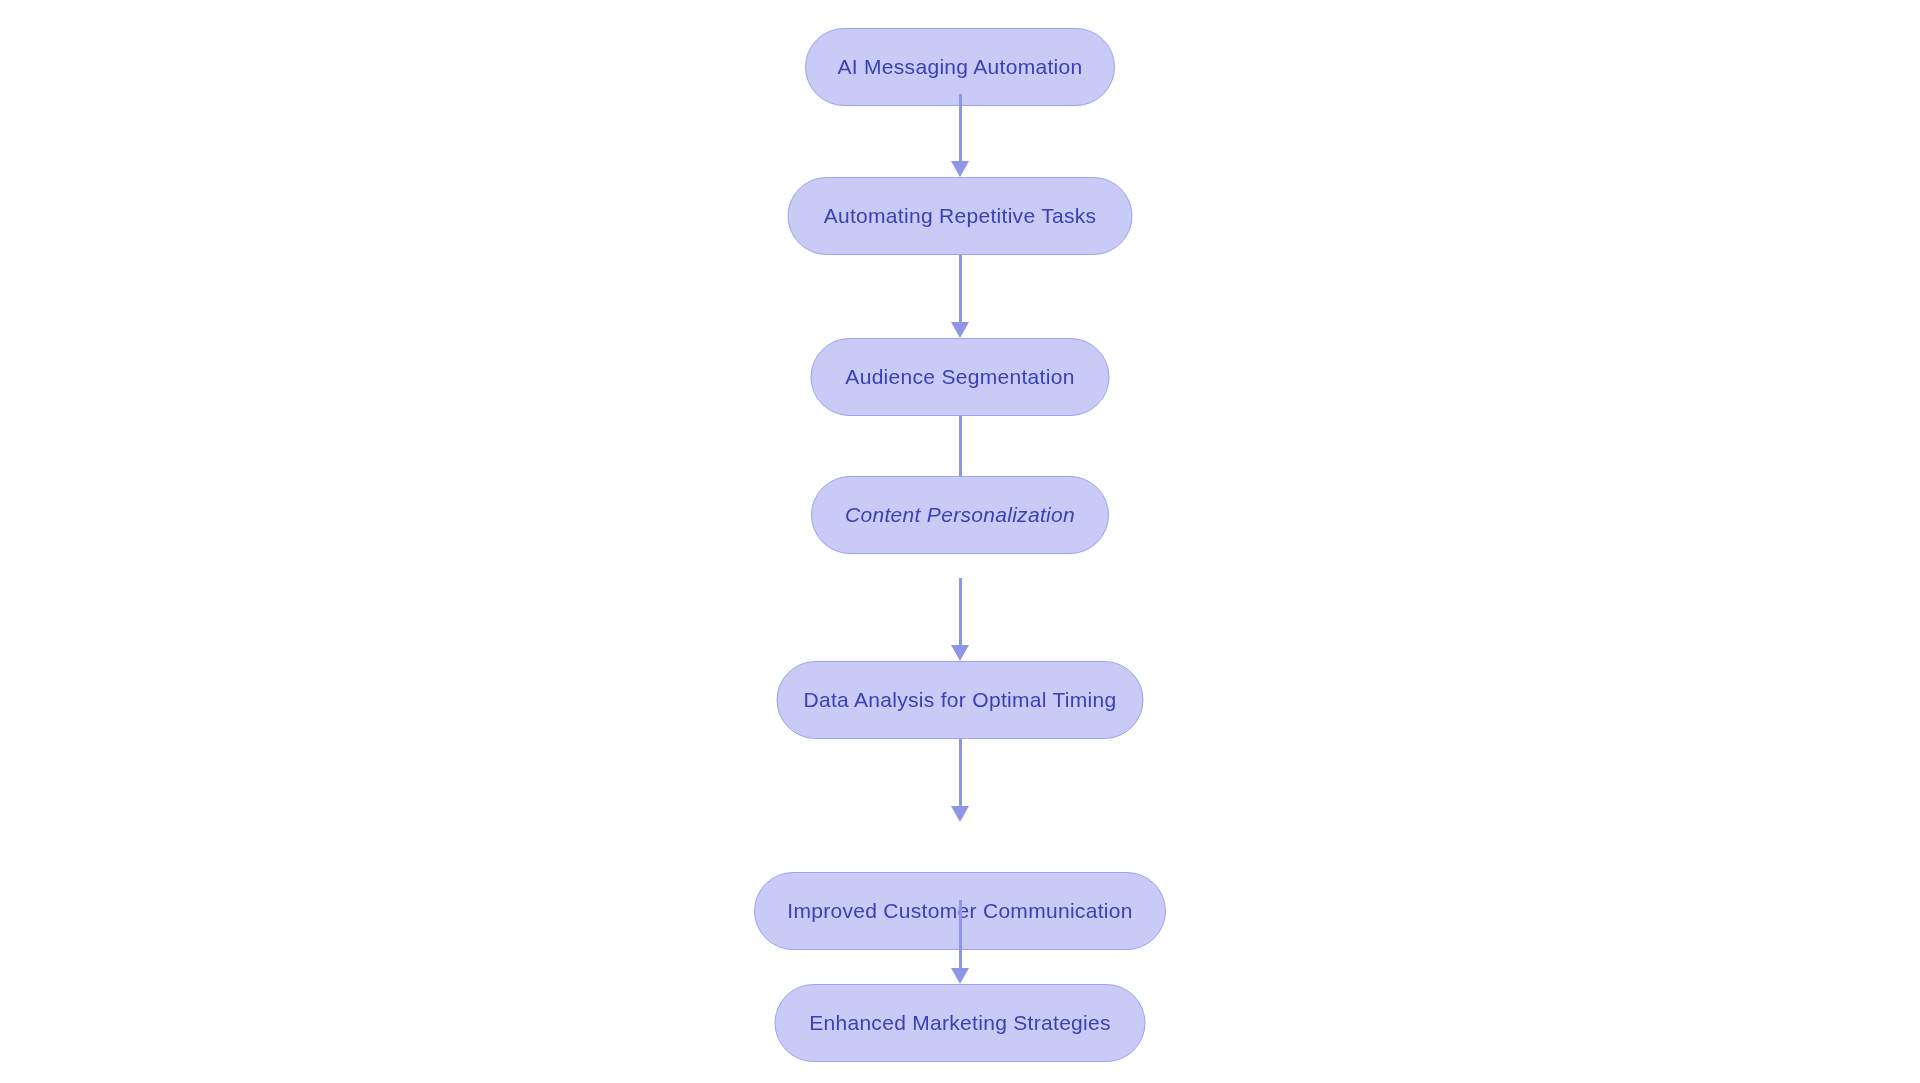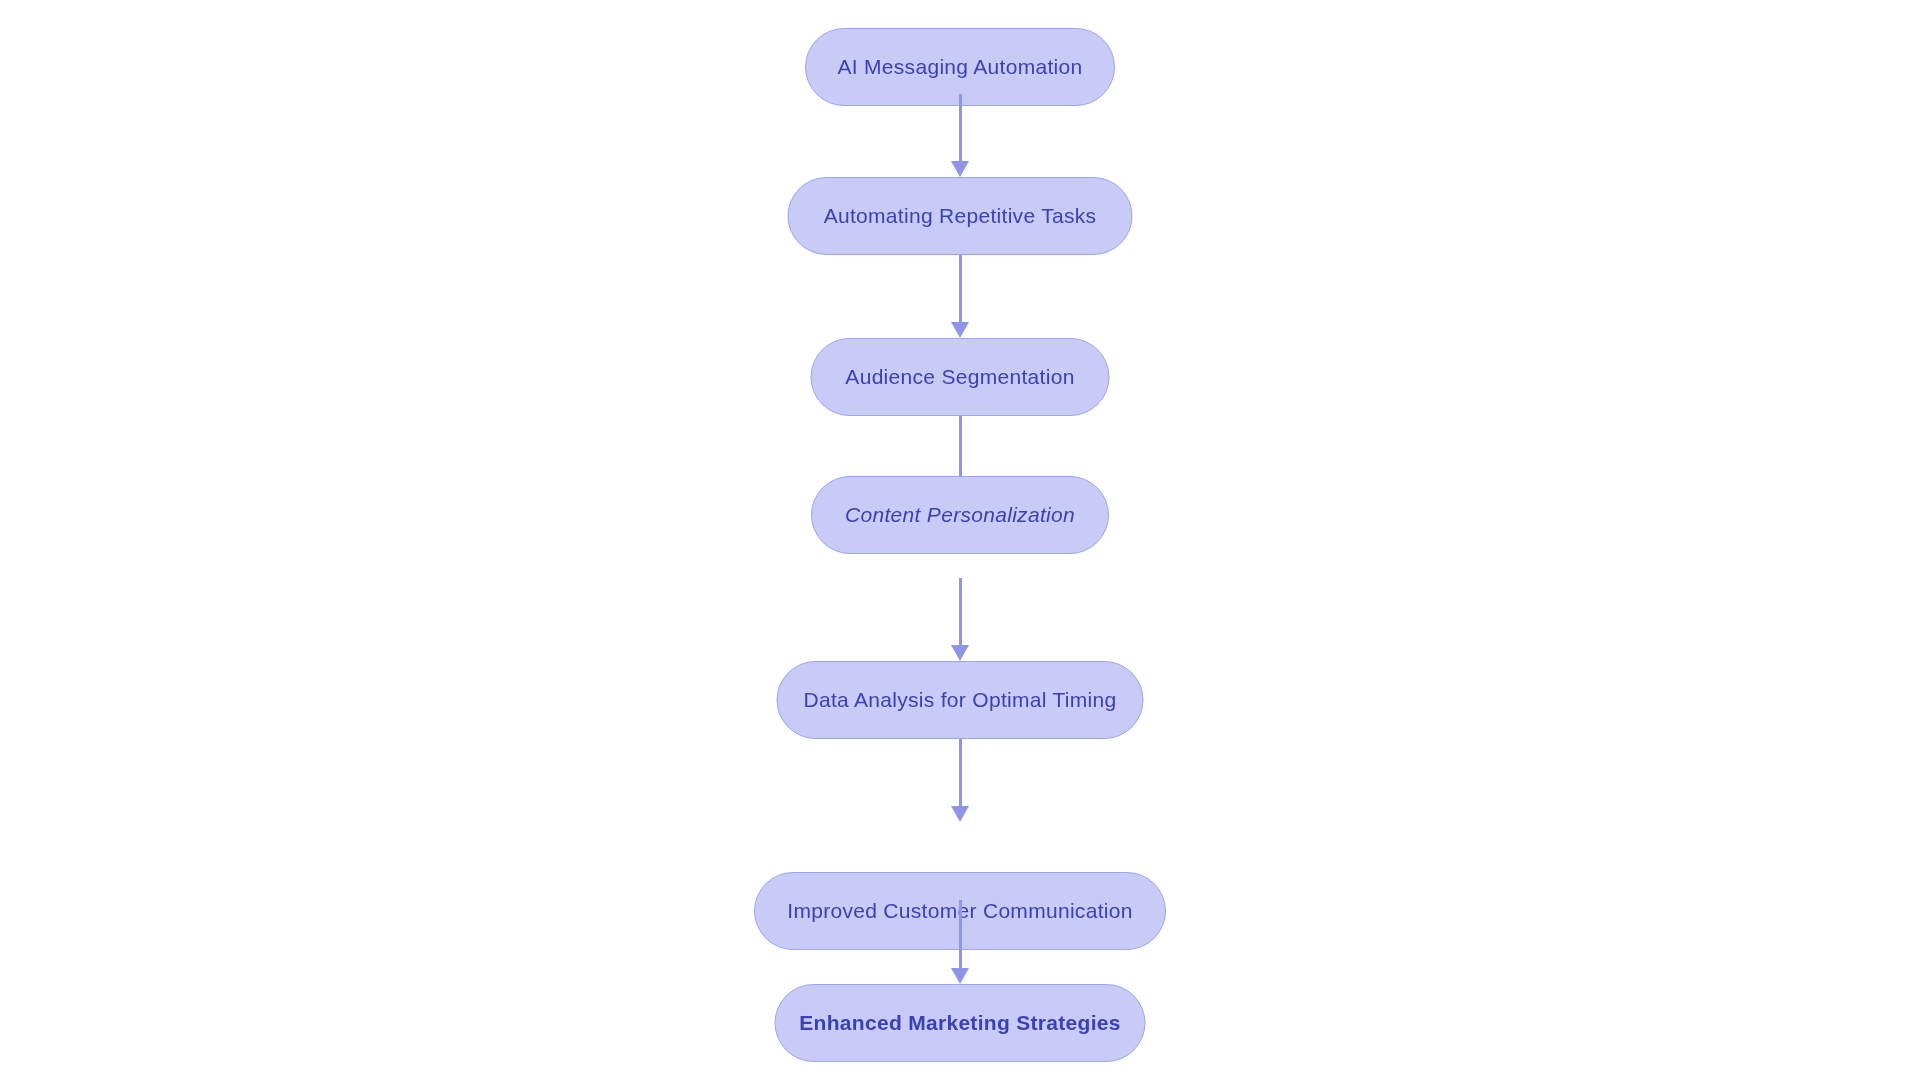--- a/index.html
+++ b/index.html
@@ -33,21 +33,21 @@
     color: var(--node-text, #3c40b5);
     font-size: 21px;
     letter-spacing: 0.3px;
   }
   .n1 { top: 16px;  width: 310px; margin-top: 12px; }
   .n2 { top: 177px; width: 345px; text-align: right; }
   .n3 { top: 338px; width: 299px; align-items: center; }
   .n4 { top: 476px; width: 298px; font-style: italic; }
   .n5 { top: 661px; width: 367px; }
   .n6 { top: 828px; width: 412px; margin-top: 44px; }
-  .n7 { top: 984px; width: 371px; font-weight: bold; }
+  .n7 { top: 984px; width: 371px; }
   .arrow {
     position: absolute;
     left: 50%;
     transform: translateX(-50%);
     width: 20px;
     display: flex;
     flex-direction: column;
     align-items: center;
   }
   .a1 { top: 94px;  height: 83px; }

